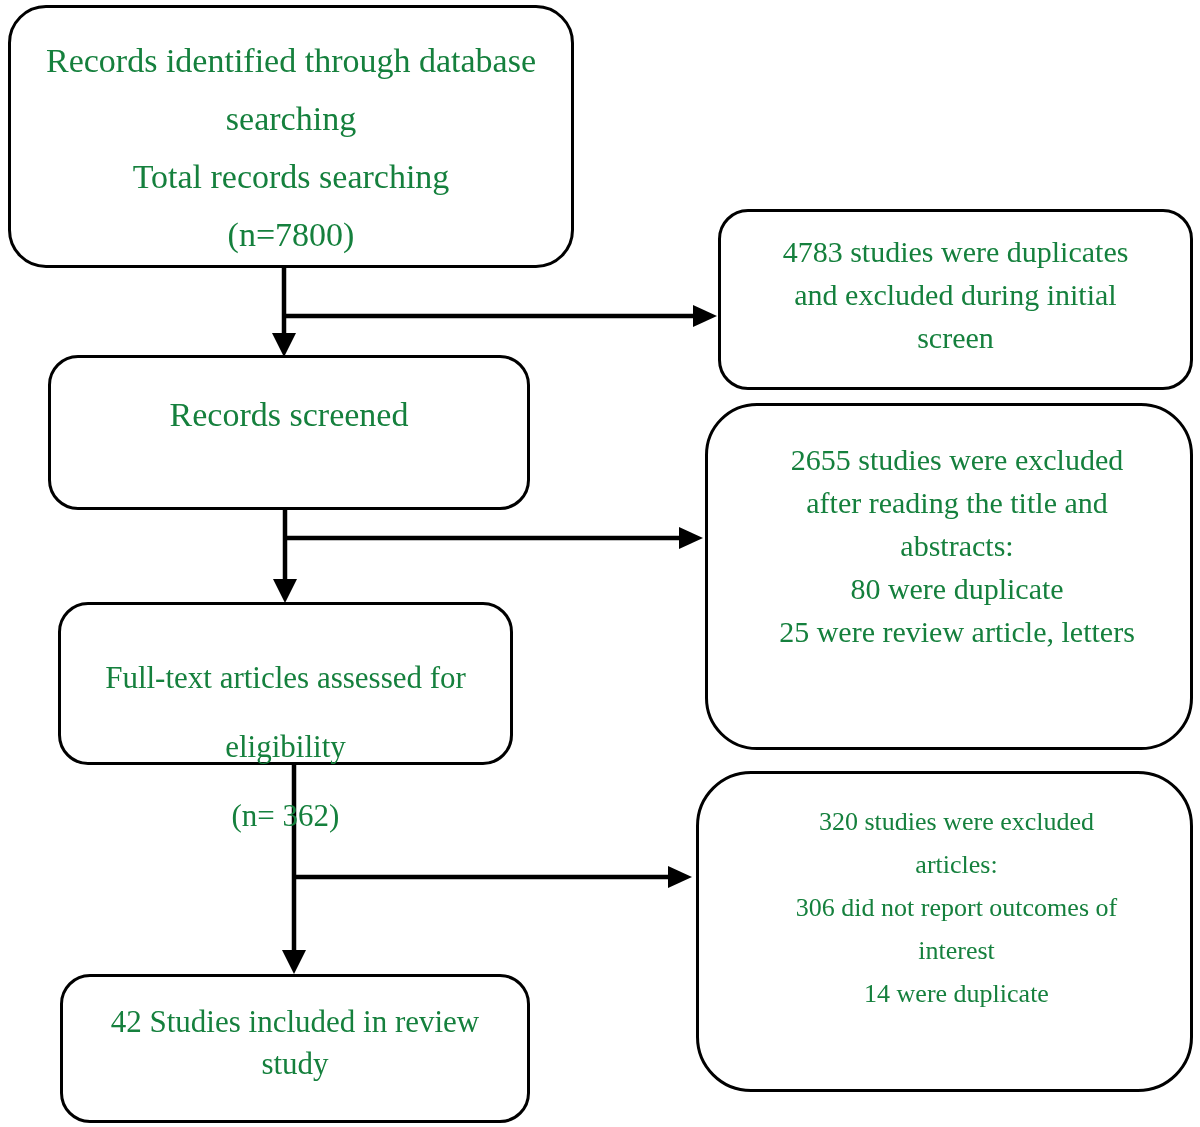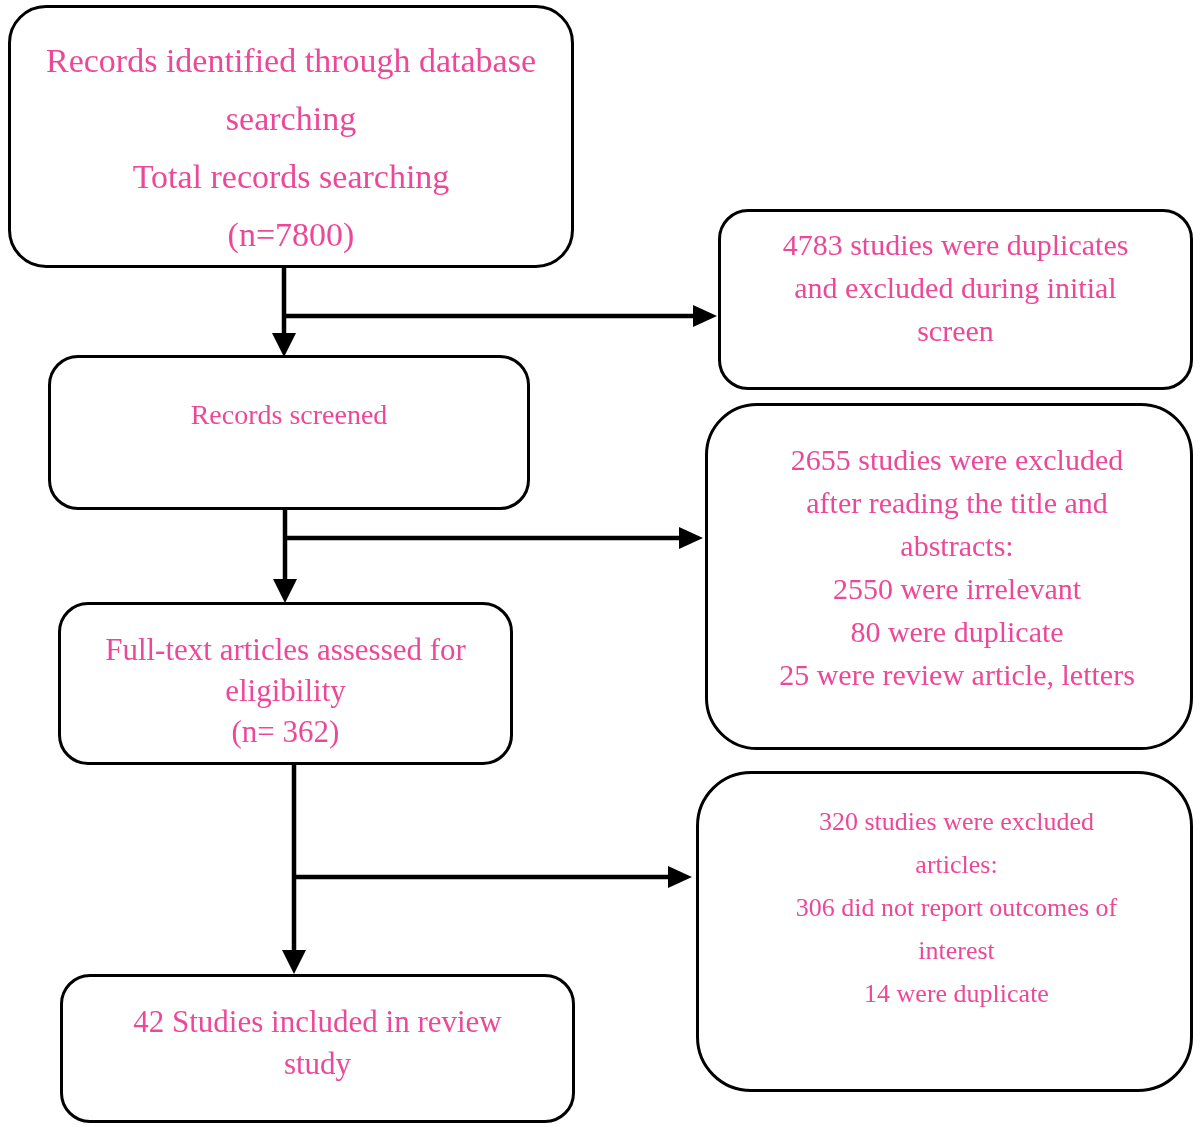--- a/index.html
+++ b/index.html
@@ -2,21 +2,21 @@
 <html><head>
 <meta charset="utf-8">
 <style>
   html, body { margin: 0; padding: 0; background: #ffffff; }
   .canvas {
     position: relative;
     width: 1200px;
     height: 1127px;
     background: #ffffff;
     font-family: "Liberation Serif", "DejaVu Serif", serif;
-    color: #ec4899;
+    color: #15803d;
     overflow: hidden;
   }
   .arrow-layer {
     position: absolute;
     left: 0; top: 0;
     width: 1200px; height: 1127px;
   }
   .box {
     position: absolute;
     box-sizing: border-box;
@@ -26,40 +26,40 @@
   .box .tline { white-space: nowrap; }
   .center { text-align: center; }
   .leftal { text-align: center; }
 
   
   .b1 { left: 8px;   top: 5px;    width: 566px; height: 263px; border-radius: 38px;
         font-size: 34px; padding-top: 24px; }
   .b1 .tline { line-height: 58px; }
 
   .b2 { left: 718px; top: 209px;  width: 475px; height: 181px; border-radius: 30px;
-        font-size: 30px; padding-top: 11px; }
+        font-size: 30px; padding-top: 18px; }
   .b2 .tline { line-height: 43px; }
 
   .b3 { left: 48px;  top: 355px;  width: 482px; height: 155px; border-radius: 30px;
-        font-size: 28px; padding-top: 24px; }
+        font-size: 34px; padding-top: 24px; }
   .b3 .tline { line-height: 65px; }
 
   .b4 { left: 705px; top: 403px;  width: 488px; height: 347px; border-radius: 52px;
         font-size: 30px; padding: 32px 18px 0 34px; }
   .b4 .tline { line-height: 43px; }
 
   .b5 { left: 58px;  top: 602px;  width: 455px; height: 163px; border-radius: 30px;
         font-size: 31px; padding-top: 24px; }
-  .b5 .tline { line-height: 41px; }
+  .b5 .tline { line-height: 41px; margin-top: 28px; }
 
   .b6 { left: 696px; top: 771px;  width: 497px; height: 321px; border-radius: 55px;
         font-size: 26px; padding: 26px 18px 0 42px; }
   .b6 .tline { line-height: 43px; }
 
-  .b7 { left: 60px;  top: 974px;  width: 515px; height: 149px; border-radius: 30px;
+  .b7 { left: 60px;  top: 974px;  width: 470px; height: 149px; border-radius: 30px;
         font-size: 31px; padding-top: 24px; }
   .b7 .tline { line-height: 42px; }
 </style>
 </head>
 <body>
 
 <div class="canvas">
 
   <svg class="arrow-layer" width="1200" height="1127" viewBox="0 0 1200 1127" xmlns="http://www.w3.org/2000/svg">
 
@@ -108,21 +108,20 @@
   </div>
 
   <div class="box b3 center">
     <div class="tline">Records screened</div>
   </div>
 
   <div class="box b4 leftal">
     <div class="tline">2655 studies were excluded</div>
     <div class="tline">after reading the title and</div>
     <div class="tline">abstracts:</div>
-    <div class="tline">2550 were irrelevant</div>
     <div class="tline">80 were duplicate</div>
     <div class="tline">25 were review article, letters</div>
   </div>
 
   <div class="box b5 center">
     <div class="tline">Full-text articles assessed for</div>
     <div class="tline">eligibility</div>
     <div class="tline">(n= 362)</div>
   </div>
 

